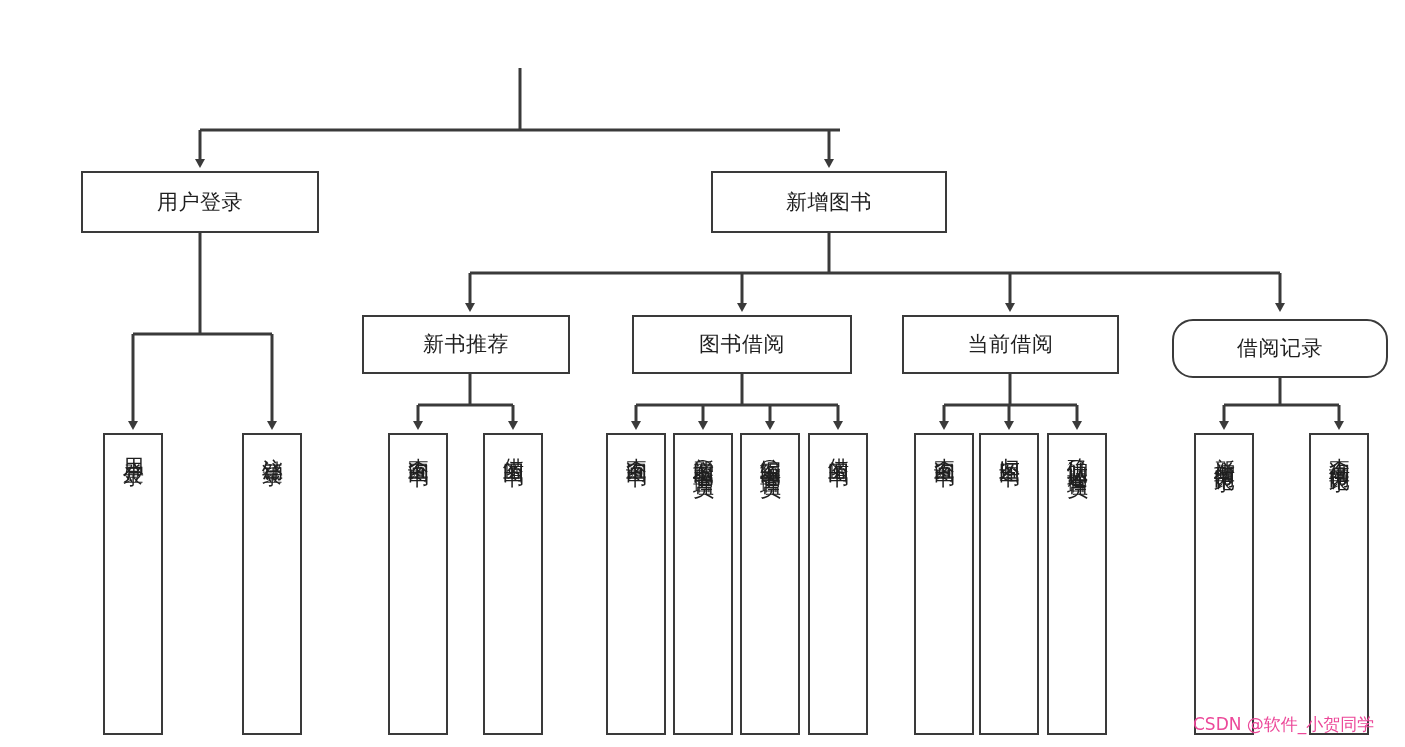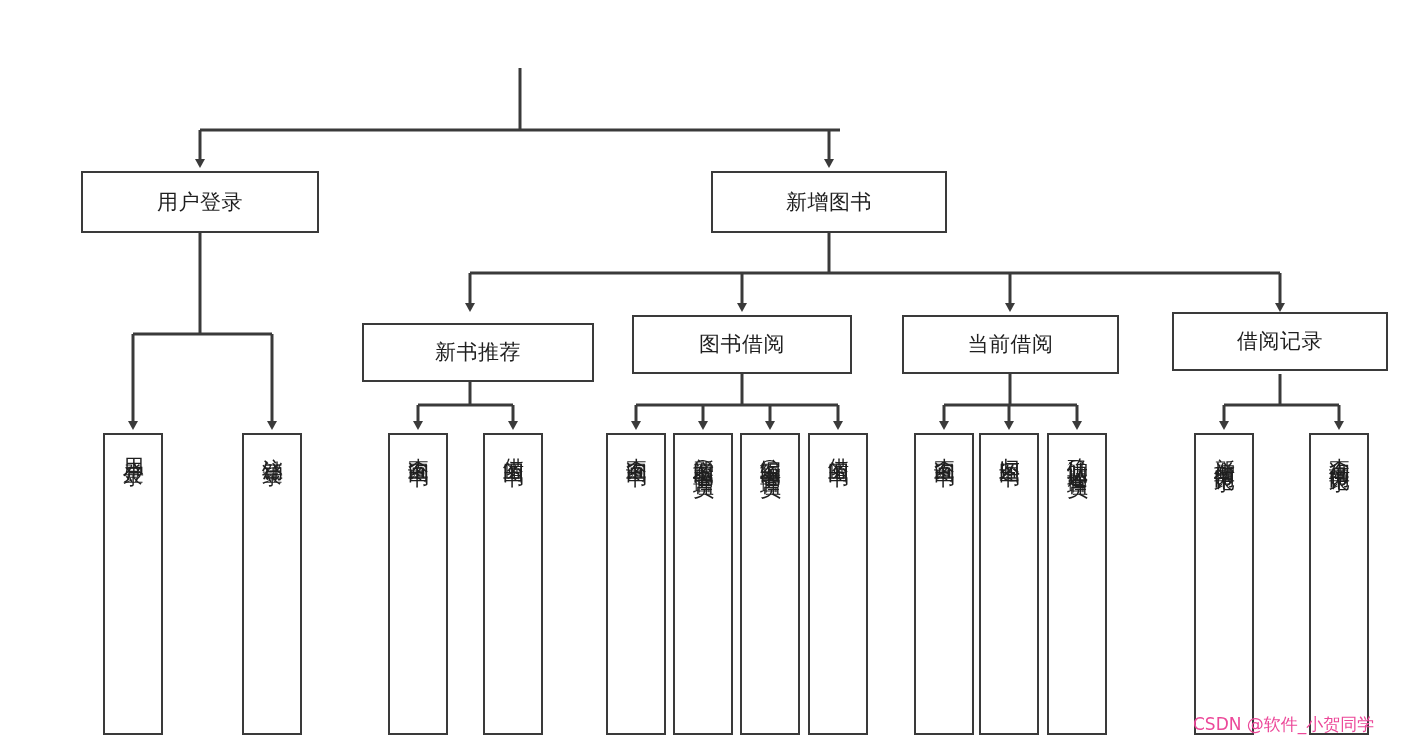--- a/index.html
+++ b/index.html
@@ -128,30 +128,30 @@
   </svg>
 
 
   <div class="node level1" style="left:81px; top:171px; width:238px; height:62px;">
     <span class="lbl">用户登录</span>
   </div>
   <div class="node level1" style="left:711px; top:171px; width:236px; height:62px;">
     <span class="lbl">新增图书</span>
   </div>
 
-  <div class="node level2" style="left:362px; top:323px; width:232px; height:59px;font-family:Liberation Serif, serif;">
+  <div class="node level2" style="left:362px; top:315px; width:208px; height:59px;font-family:Liberation Serif, serif;">
     <span class="lbl">新书推荐</span>
   </div>
   <div class="node level2" style="left:632px; top:315px; width:220px; height:59px;">
     <span class="lbl">图书借阅</span>
   </div>
   <div class="node level2" style="left:902px; top:315px; width:217px; height:59px;justify-content:center;">
     <span class="lbl">当前借阅</span>
   </div>
-  <div class="node level2" style="left:1172px; top:312px; width:216px; height:59px;">
+  <div class="node level2" style="left:1172px; top:319px; width:216px; height:59px;border-radius:21px;">
     <span class="lbl">借阅记录</span>
   </div>
 
   <div class="node leaf" style="left:103px; top:433px; width:60px; height:302px;">
     <span class="lbl">用户登录</span>
   </div>
   <div class="node leaf" style="left:242px; top:433px; width:60px; height:302px;">
     <span class="lbl">注销登录</span>
   </div>
 

